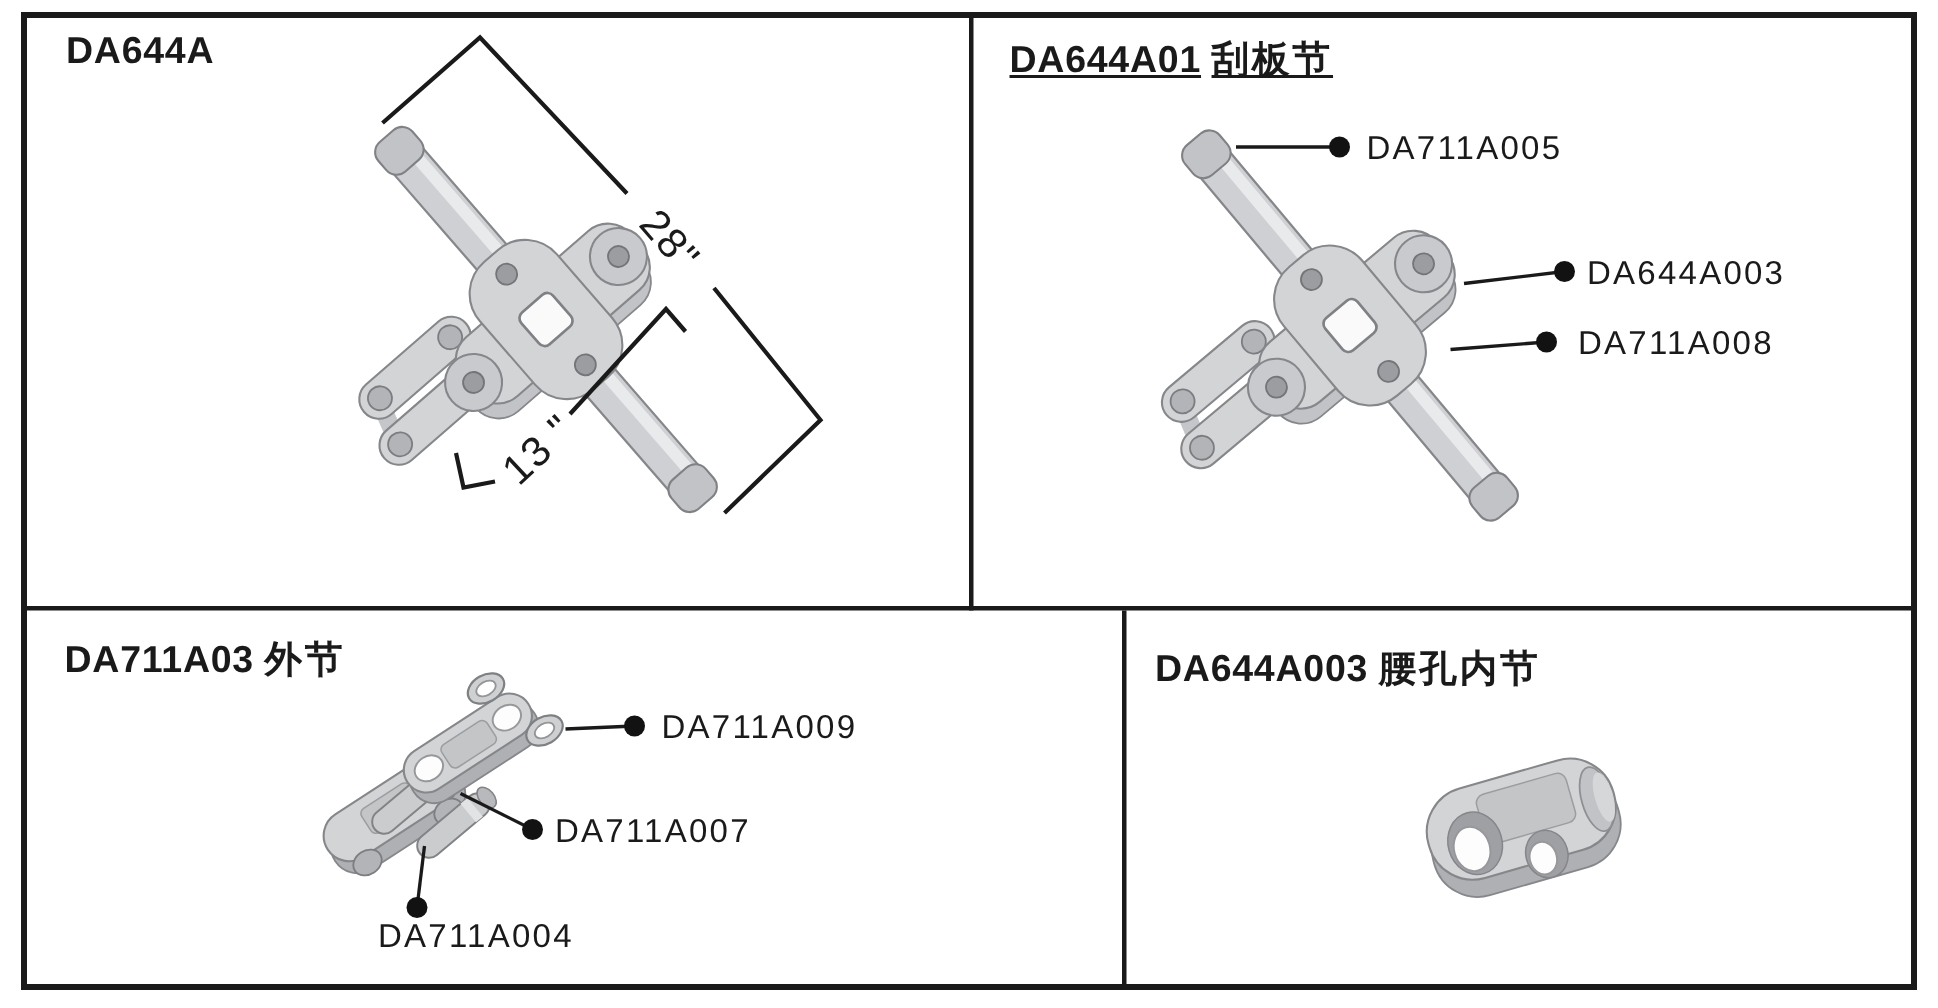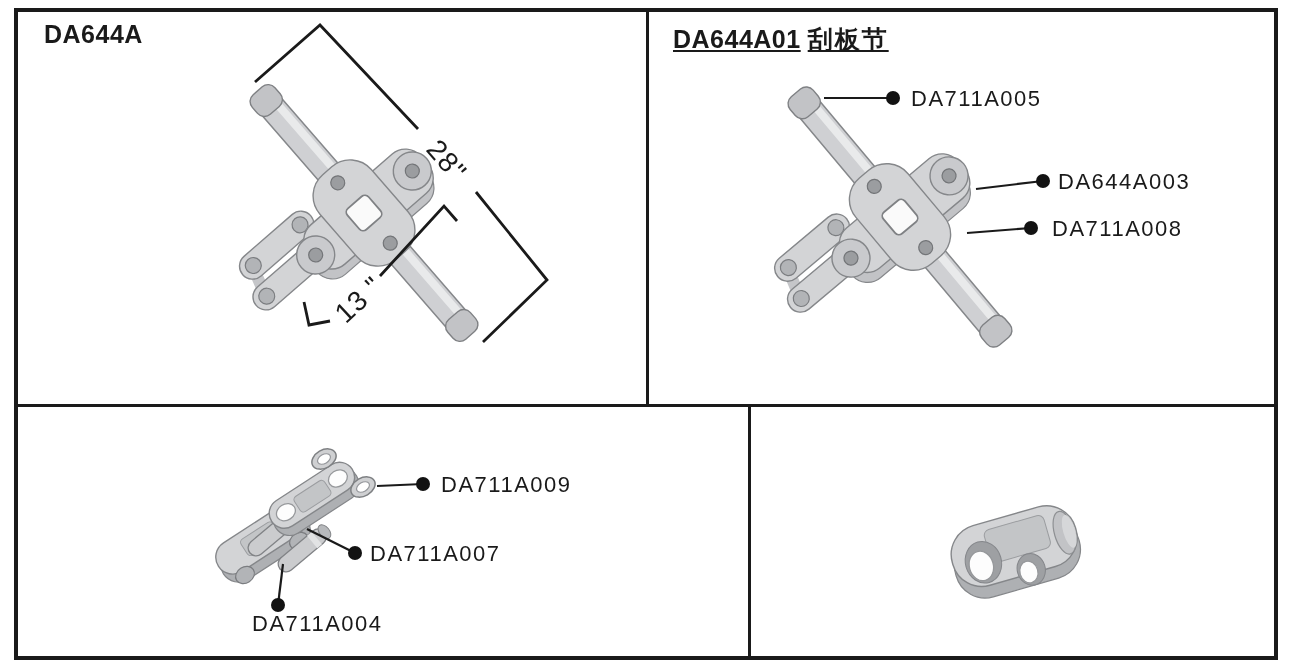--- a/index.html
+++ b/index.html
@@ -139,20 +139,21 @@
       </g>
       <g class="callout">
         <line x1="318" y1="221" x2="382" y2="216"></line>
         <circle cx="382" cy="216" r="7"></circle>
         <text x="403" y="224">DA711A008</text>
       </g>
     </svg>
   </section>
 
   <section class="panel p3">
+    <h2 class="ptitle"><span class="code">DA711A03</span><span class="cjk">外节</span></h2>
     <svg class="art" width="730" height="249" viewBox="0 0 730 249">
 
       <g transform="translate(243,133) rotate(-33)">
         <rect class="plateside" x="-50" y="-10" width="100" height="36" rx="18"></rect>
         <rect class="plate" x="-50" y="-18" width="100" height="34" rx="17"></rect>
         <rect class="recess" x="-19" y="-11" width="38" height="19" rx="4"></rect>
       </g>
       <g transform="translate(227,168) rotate(-33)">
         <ellipse class="pinhead" cx="0" cy="0" rx="10" ry="8"></ellipse>
       </g>
@@ -200,20 +201,21 @@
       </g>
       <g class="callout">
         <line x1="265" y1="157" x2="260" y2="198"></line>
         <circle cx="260" cy="198" r="7"></circle>
         <text x="234" y="224">DA711A004</text>
       </g>
     </svg>
   </section>
 
   <section class="panel p4">
+    <h2 class="ptitle"><span class="code">DA644A003</span><span class="cjk">腰孔内节</span></h2>
     <svg class="art" width="524" height="249" viewBox="0 0 524 249">
       <g transform="translate(264,142) rotate(-16)">
         <rect class="plateside" x="-64" y="-22" width="128" height="62" rx="30"></rect>
         <rect class="plate" x="-64" y="-34" width="128" height="62" rx="30"></rect>
         <ellipse class="barrel" cx="52" cy="-2" rx="10" ry="22"></ellipse>
         <ellipse class="barrel2" cx="57" cy="-2" rx="6" ry="17"></ellipse>
         <rect class="recess" x="-26" y="-26" width="62" height="34" rx="6"></rect>
         <ellipse class="holedark" cx="-34" cy="4" rx="18" ry="21"></ellipse>
         <ellipse class="holewhite" cx="-37" cy="7" rx="12" ry="15"></ellipse>
         <ellipse class="holedark" cx="10" cy="24" rx="14" ry="16"></ellipse>

